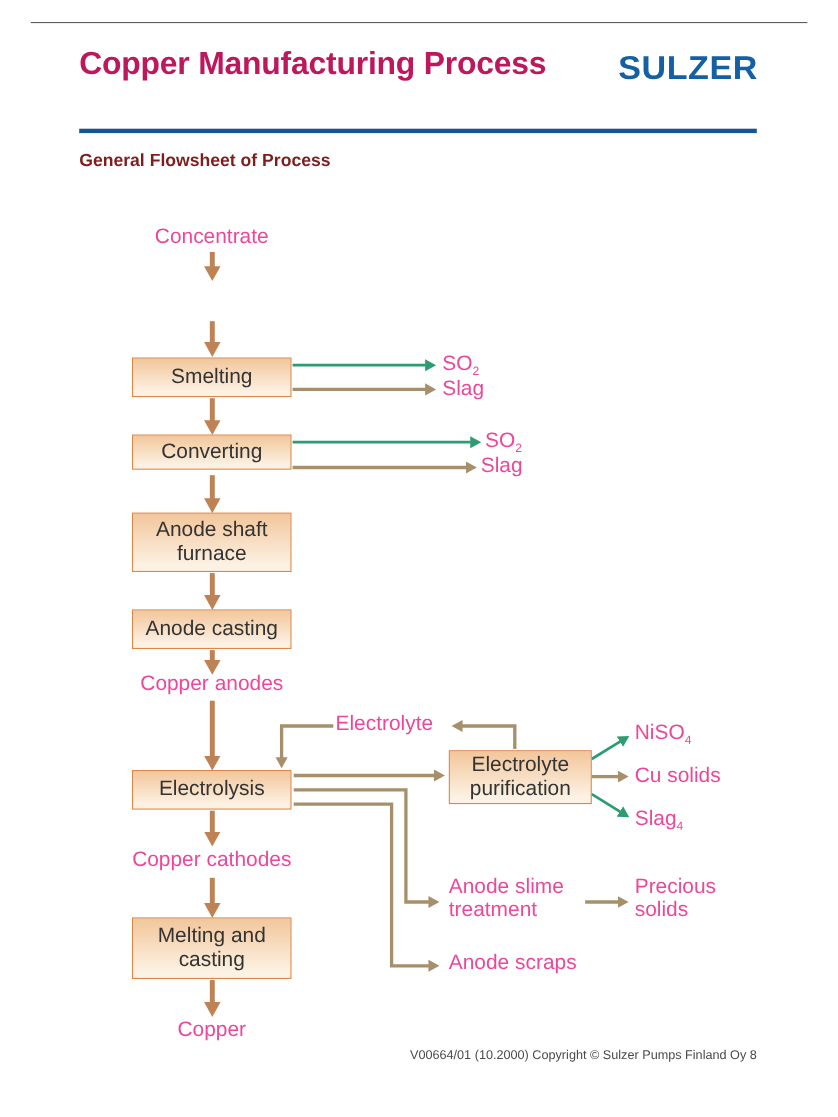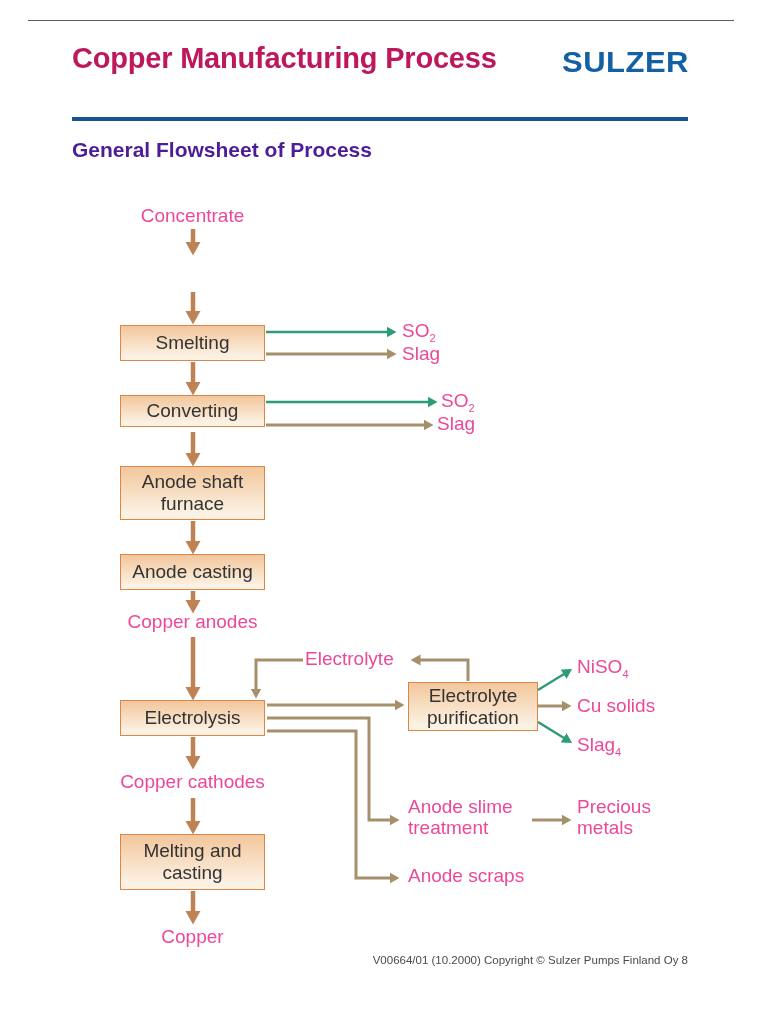--- a/index.html
+++ b/index.html
@@ -13,21 +13,21 @@
     font-size:29px;font-weight:bold;line-height:37px;color:#be185d;letter-spacing:-.2px;
   }
   .logo{
     position:absolute;left:562px;top:44px;
     font-size:31px;font-weight:bold;letter-spacing:.5px;color:var(--logo-blue,#1460A5);
     transform:scaleY(.97);
   }
   .rule{position:absolute;left:72px;top:117px;width:616px;height:4px;background:var(--rule-blue,#15568F);}
   .section-title{
     position:absolute;left:72px;top:138px;width:500px;
-    font-size:21px;font-weight:bold;color:#4c1d95;
+    font-size:16px;font-weight:bold;color:#7f1d1d;
   }
   .diagram{position:absolute;left:0;top:0;width:762px;height:1015px;}
   svg.wires{position:absolute;left:0;top:0;}
   .box{
     position:absolute;box-sizing:border-box;
     border:1.5px solid var(--box-border,#DC8747);
     background:linear-gradient(180deg,var(--box-fill-top,#F2C69B) 0%,var(--box-fill-bottom,#FCF2E4) 90%);
     display:flex;align-items:center;justify-content:center;text-align:center;
     font-size:19px;line-height:1.15;color:#333;
   }
@@ -134,21 +134,21 @@
 
     <div class="lbl" style="left:305px;top:648px">Electrolyte</div>
 
     <div class="lbl" style="left:577px;top:656px"><span>NiSO</span><sub>4</sub></div>
     <div class="lbl" style="left:577px;top:695px">Cu solids</div>
     <div class="lbl" style="left:577px;top:734px"><span>Slag</span><sub>4</sub></div>
 
     <div class="lbl center" style="left:110px;top:771px;width:165px">Copper cathodes</div>
 
     <div class="lbl wrap" style="left:408px;top:796px;width:130px">Anode slime treatment</div>
-    <div class="lbl wrap" style="left:577px;top:796px;width:100px">Precious metals</div>
+    <div class="lbl wrap" style="left:577px;top:796px;width:100px">Precious solids</div>
     <div class="lbl" style="left:408px;top:865px">Anode scraps</div>
 
     <div class="lbl center" style="left:110px;top:926px;width:165px">Copper</div>
   </div>
 
   <div class="footer">V00664/01 (10.2000) Copyright © Sulzer Pumps Finland Oy 8</div>
 
 </div>
 
 </body></html>

